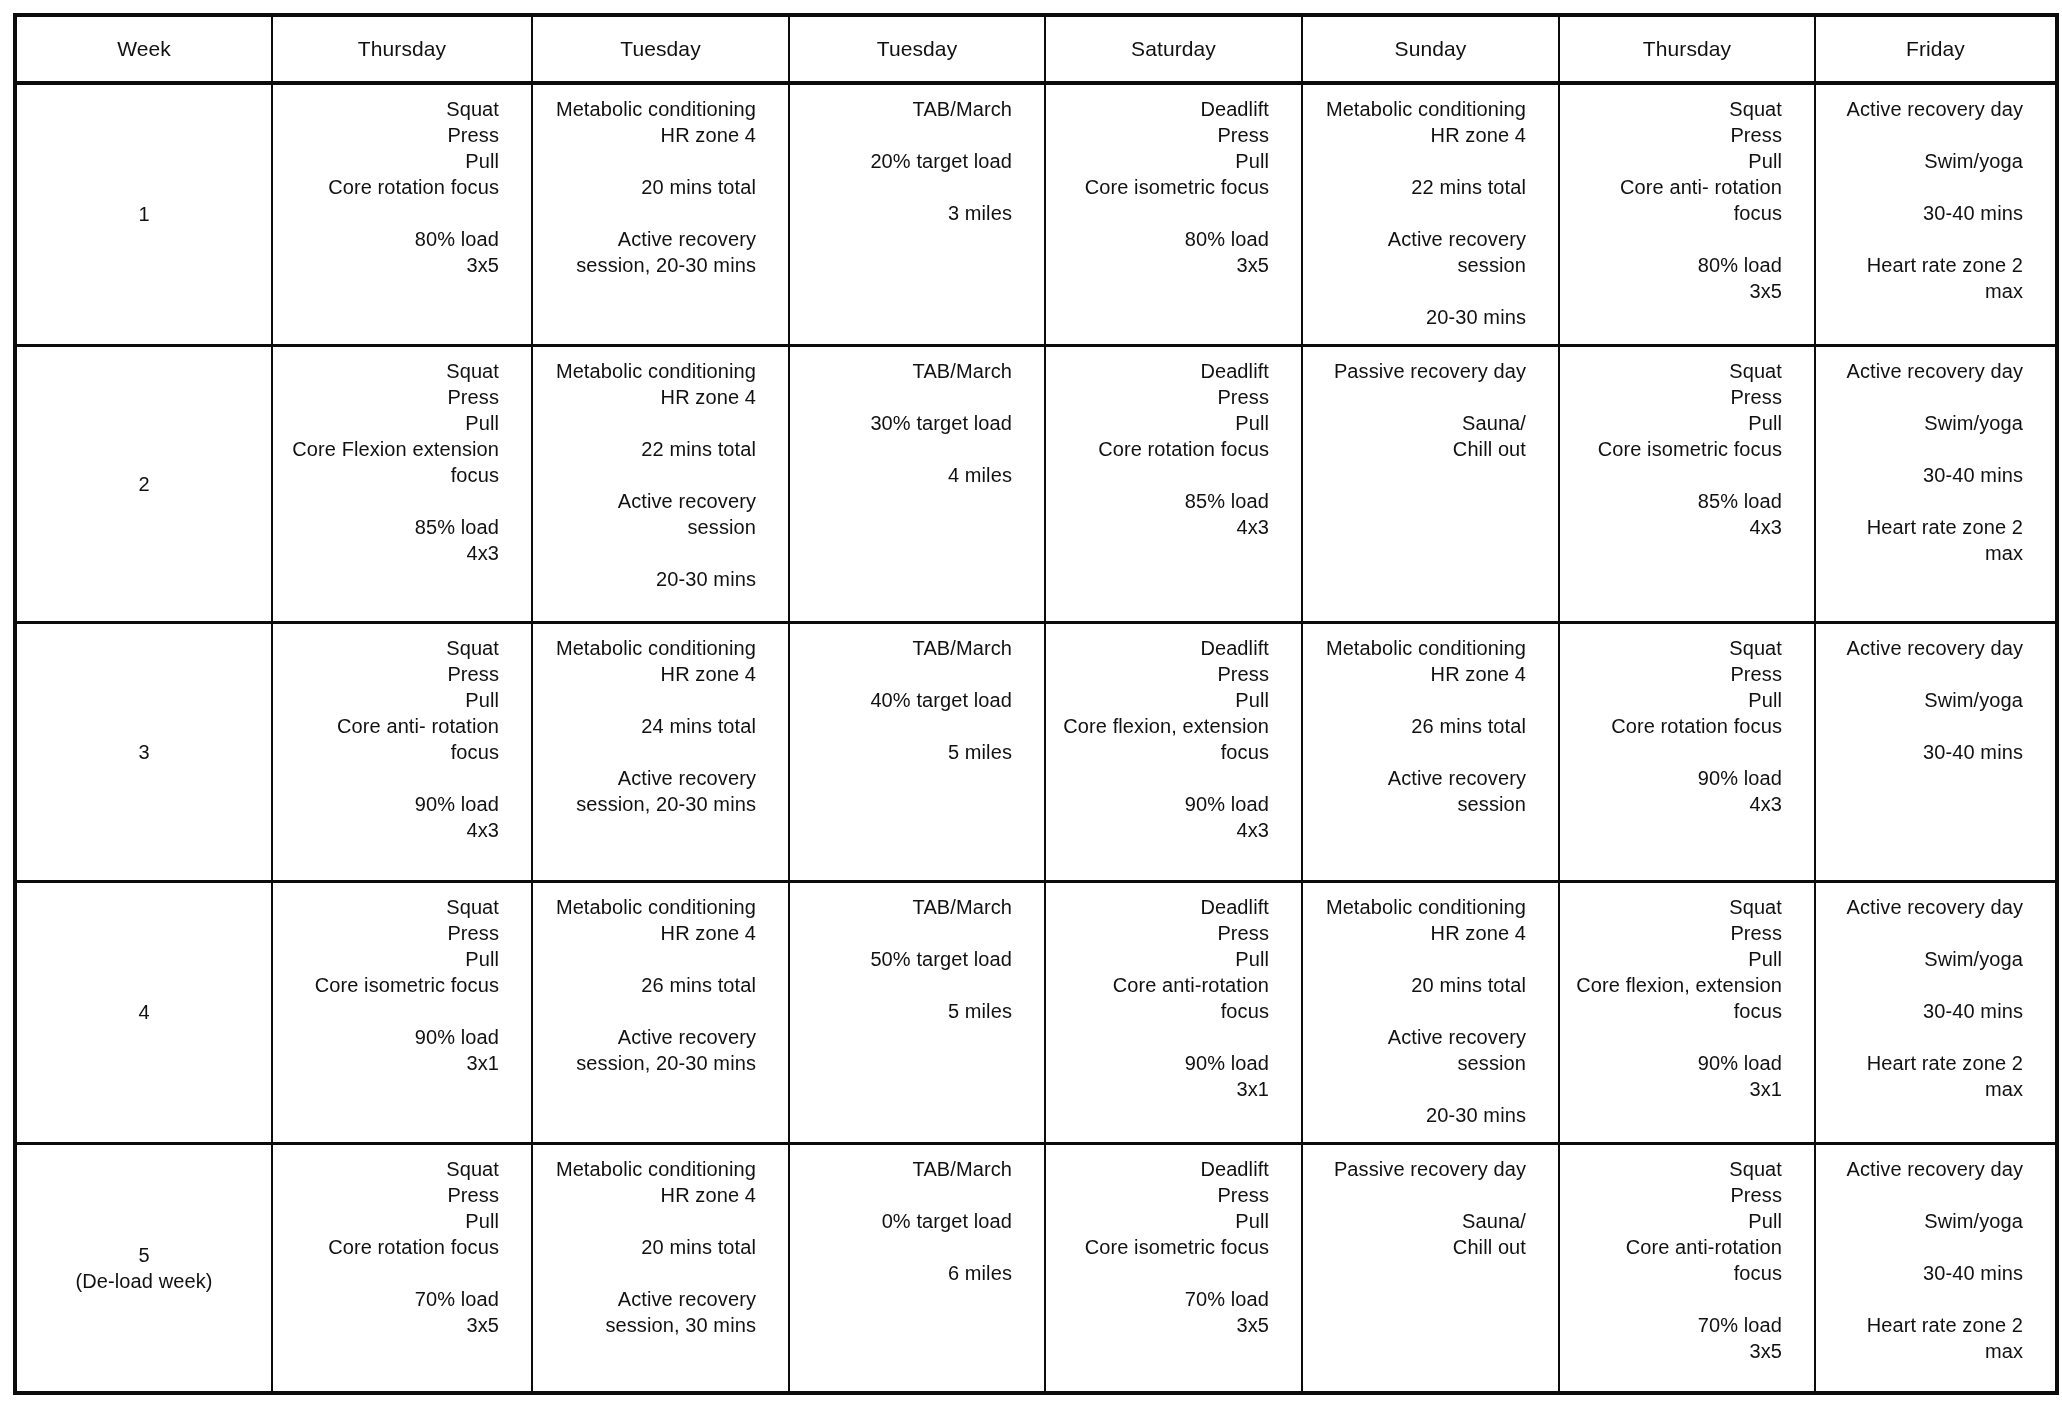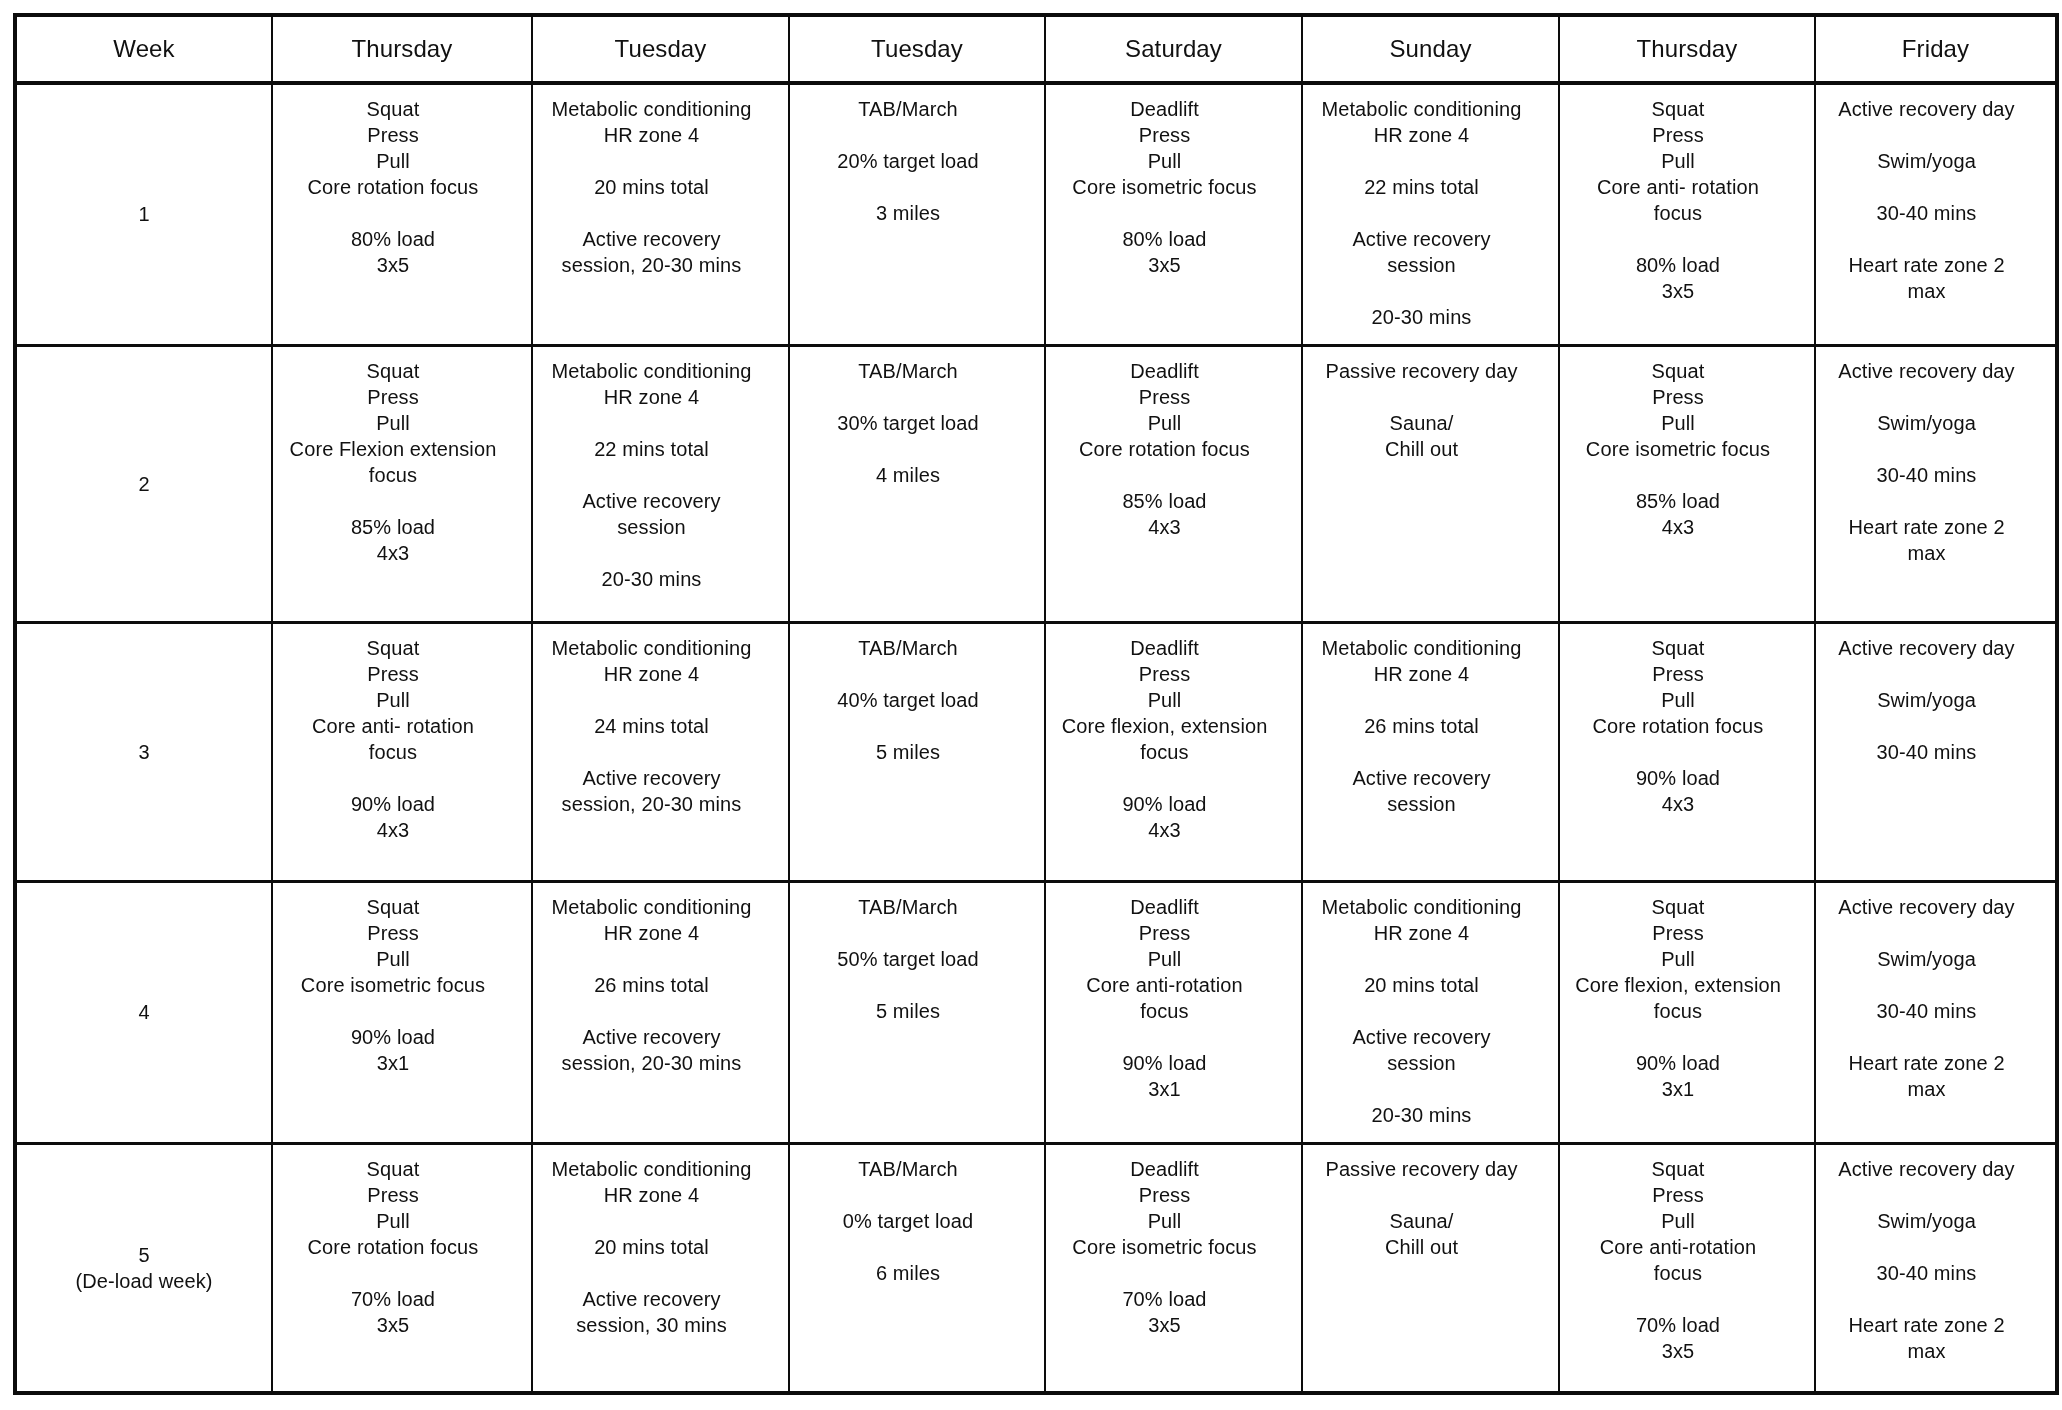--- a/index.html
+++ b/index.html
@@ -26,31 +26,31 @@
     border: 2px solid #0c0c0c;
     font-weight: normal;
     font-size: 20px;
     letter-spacing: 0.1px;
   }
   .plan thead th {
     height: 62px;
     text-align: center;
     vertical-align: middle;
     border-bottom: 4px solid #0c0c0c;
-    font-size: 24px;
+    font-size: 21px;
   }
   .plan td.week {
     text-align: center;
     vertical-align: middle;
     white-space: pre-line;
     line-height: 26px;
     border-bottom: 3px solid #0c0c0c;
   }
   .plan td.day {
-    text-align: center;
+    text-align: right;
     vertical-align: top;
     padding: 11px 32px 8px 14px;
     white-space: pre-line;
     line-height: 26px;
     border-bottom: 3px solid #0c0c0c;
   }
 </style>
 </head>
 <body>
 

